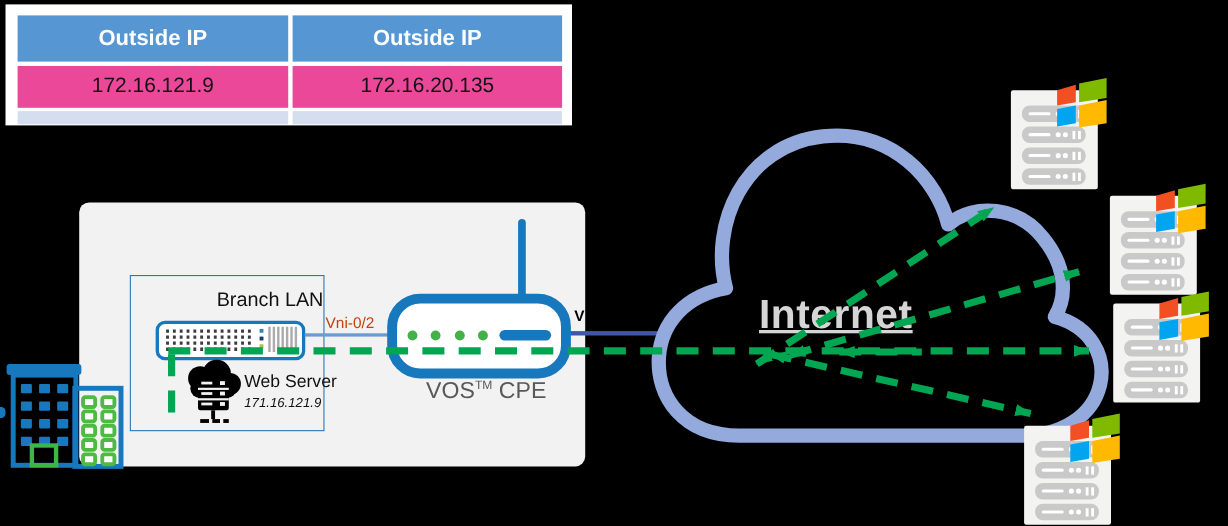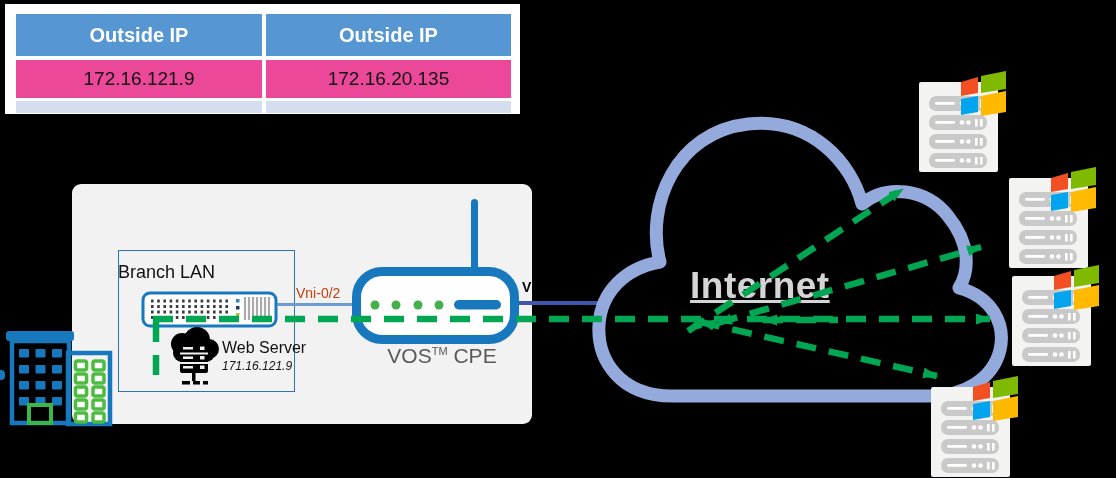--- a/index.html
+++ b/index.html
@@ -10,21 +10,21 @@
   .table-panel{left:5px;top:4px;width:515px;height:110px;background:#fff;}
   .th-cell{position:absolute;top:10px;height:42px;background:#5596D3;color:#fff;
            font-weight:bold;font-size:20px;display:flex;align-items:center;justify-content:center;}
   .td-cell{position:absolute;top:56px;height:38px;background:#ec4899;color:#111;
            font-size:19px;display:flex;align-items:center;justify-content:center;}
   .tr-strip{position:absolute;top:97px;height:12px;background:#D5DEEF;}
   .c1{left:11px;width:246px;} .c2{left:261px;width:245px;}
   
   .site-box{left:72px;top:184px;width:460px;height:240px;background:#F2F2F2;border-radius:9px;}
   .branch-box{left:118px;top:250px;width:175px;height:140px;border:1.5px solid #2E75B6;}
-  .branch-label{left:118px;top:262px;width:175px;text-align:left;color:#111;font-size:18px;}
+  .branch-label{left:118px;top:262px;width:175px;text-align:center;color:#111;font-size:18px;padding-left:40px;}
   .vni-label{left:296px;top:285px;color:#c2410c;font-size:14px;}
   .wan-frag{left:522px;top:279px;color:#000;font-size:14px;font-weight:bold;}
   .lan-line{left:277px;top:303px;width:77px;height:3px;background:#6B9BD2;}
   .wan-line{left:518px;top:301px;width:80px;height:4px;background:#4056AE;}
   .cpe-box{left:352px;top:267px;width:167px;height:77px;background:#fff;
            border:9px solid #1878BE;border-radius:30px;box-sizing:border-box;}
   .antenna{left:471px;top:199px;width:7px;height:72px;background:#1878BE;border-radius:4px;}
   .cpe-label{left:367px;top:344px;width:150px;text-align:center;color:#595959;font-size:21px;}
   .cpe-label sup{font-size:11px;}
   .internet-label{left:690px;top:265px;width:175px;text-align:left;color:#D5D5D5;

